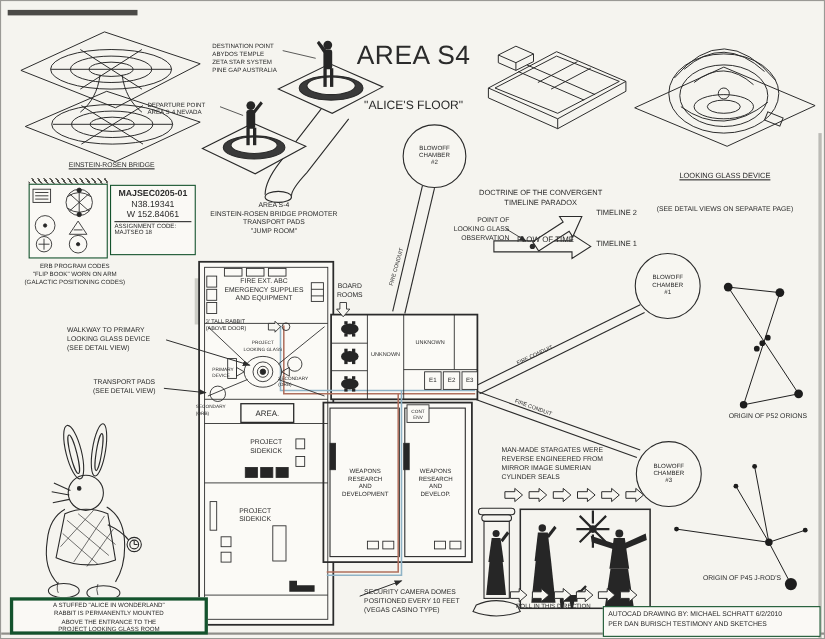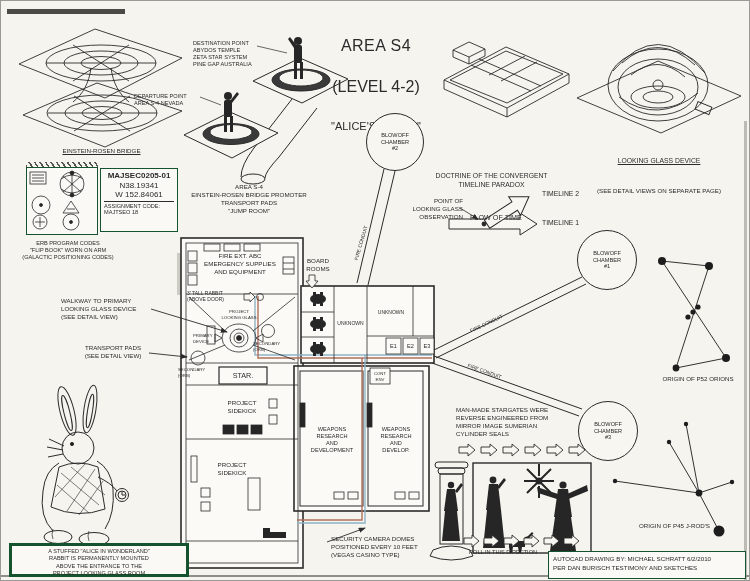--- a/index.html
+++ b/index.html
@@ -336,22 +336,21 @@
     <circle cx="121" cy="494" r="4"></circle>
     <line x1="121" y1="494" x2="121" y2="490.5"></line>
     <line x1="121" y1="494" x2="124" y2="494"></line>
     <ellipse cx="57" cy="536" rx="14" ry="6.5"></ellipse>
     <ellipse cx="93" cy="538" rx="15" ry="6.5"></ellipse>
     <path d="M52,528 Q50,534 52,538 M88,530 Q86,535 88,540" stroke-width="0.7"></path>
   </g>
 </svg>
 
 <div class="lbl c" style="left:300px;top:15px;width:150px">
-  <div style="font-size:16px;letter-spacing:0.5px">AREA S4</div>
-  <div style="font-size:16px">(LEVEL 4-2)</div>
+  <div style="font-size:24px;letter-spacing:0.5px">AREA S4</div>
   <div style="font-size:11px;margin-top:1px">"ALICE'S FLOOR"</div>
 </div>
 
 <div class="lbl c t6 u" style="left:48px;top:146px;width:105px">EINSTEIN-ROSEN BRIDGE</div>
 
 <div class="lbl t55" style="left:192px;top:39px;width:72px">DESTINATION POINT
 ABYDOS TEMPLE
 ZETA STAR SYSTEM
 PINE GAP AUSTRALIA</div>
 <div class="lbl t55" style="left:133px;top:92px;width:68px">DEPARTURE POINT
@@ -438,21 +437,21 @@
 DEVICE</div>
 <div class="lbl t4" style="left:252px;top:340px;width:34px">SECONDARY
 (ORB)</div>
 <div class="lbl t4" style="left:177px;top:366px;width:34px">SECONDARY
 (ORB)</div>
 <div class="lbl c t5" style="left:334px;top:319px;width:31px">UNKNOWN</div>
 <div class="lbl c t5" style="left:372px;top:308px;width:36px">UNKNOWN</div>
 <div class="lbl c t55" style="left:385px;top:342px;width:15px">E1</div>
 <div class="lbl c t55" style="left:402px;top:342px;width:15px">E2</div>
 <div class="lbl c t55" style="left:419px;top:342px;width:14px">E3</div>
-<div class="lbl c t7" style="left:218px;top:370px;width:48px">STAR.</div>
+<div class="lbl c t7" style="left:218px;top:370px;width:48px">AREA.</div>
 <div class="lbl c t4" style="left:369px;top:370px;width:20px">CONT
 ENV</div>
 <div class="lbl c t6" style="left:216px;top:398px;width:50px">PROJECT
 SIDEKICK</div>
 <div class="lbl c t6" style="left:206px;top:460px;width:50px">PROJECT
 SIDEKICK</div>
 <div class="lbl c t55" style="left:302px;top:425px;width:58px">WEAPONS
 RESEARCH
 AND
 DEVELOPMENT</div>

